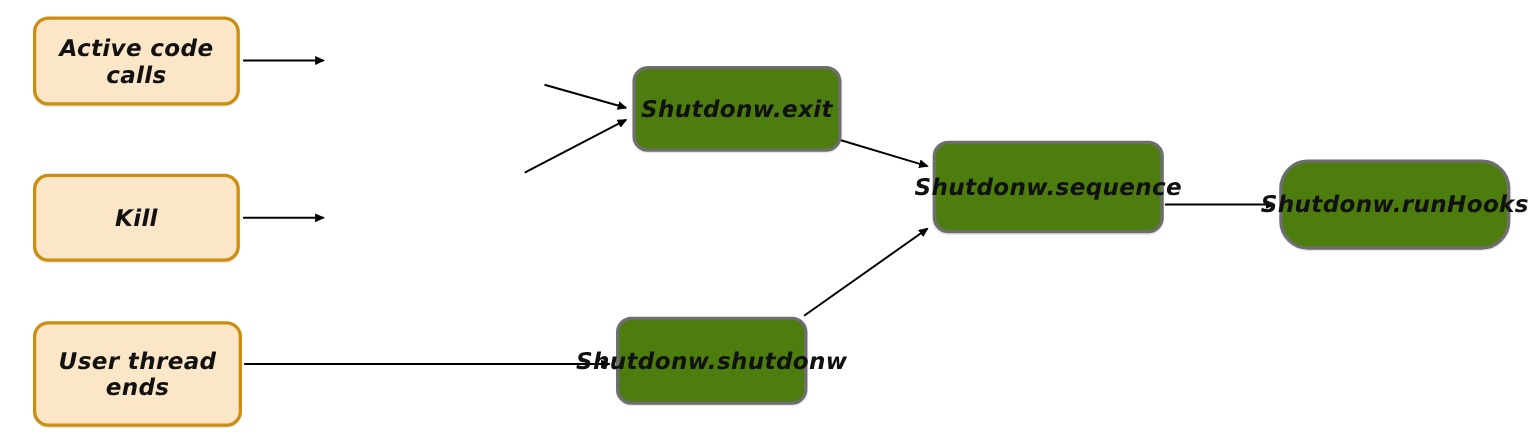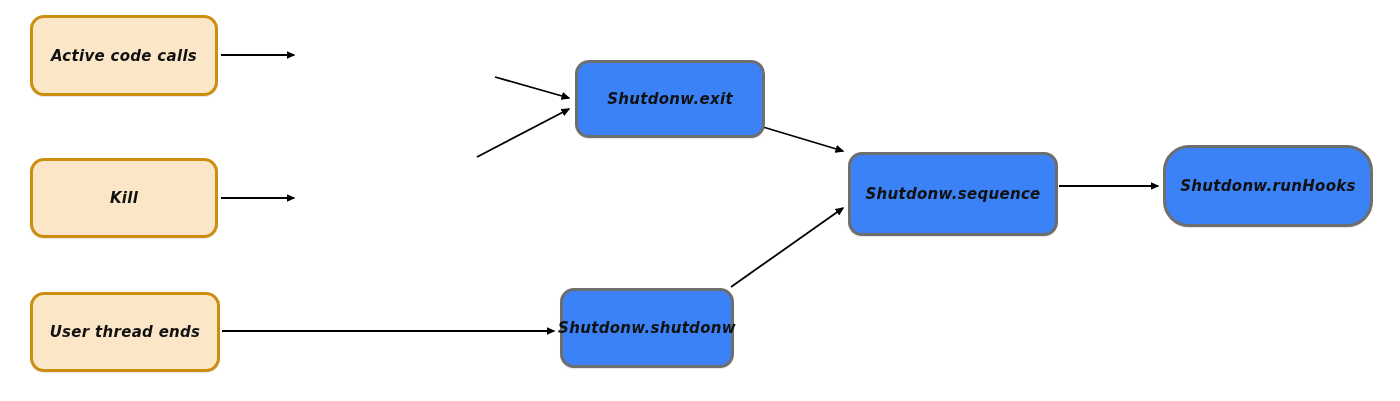--- a/index.html
+++ b/index.html
@@ -26,37 +26,37 @@
   }
   .node {
     position: absolute;
     z-index: 2;
     box-sizing: border-box;
     border-radius: 14px;
     display: flex;
     align-items: center;
     justify-content: center;
     text-align: center;
-    font-size: 15px;
+    font-size: 21px;
     font-weight: bold;
     font-style: italic;
     letter-spacing: 0.3px;
     color: #111111;
     box-shadow: 0 1px 1px rgba(0,0,0,0.10);
   }
   .node--trigger {
     background: #FCE6C8;
     border: 3px solid #CC8E0E;
   }
   .node--api {
     background: #E5DAEE;
     border: 3px solid #9879B4;
   }
   .node--internal {
-    background: #3b82f6;
+    background: #4d7c0f;
     border: 3px solid #6E6E6E;
   }
 </style>
 </head>
 <body>
 
 <div class="canvas">
 
   <svg class="edges" viewBox="0 0 1400 401" xmlns="http://www.w3.org/2000/svg">
     <defs>
@@ -81,29 +81,29 @@
 
   <div class="node node--trigger" style="left:30px; top:158px; width:188px; height:80px;">
     <span>Kill</span>
   </div>
 
 
   <div class="node node--internal" style="left:575px; top:60px; width:190px; height:78px;">
     <span>Shutdonw.exit</span>
   </div>
 
-  <div class="node node--trigger" style="left:30px; top:292px; width:190px; height:80px;">
+  <div class="node node--trigger" style="left:30px; top:292px; width:190px; height:96px;">
     <span>User thread ends</span>
   </div>
 
   <div class="node node--internal" style="left:560px; top:288px; width:174px; height:80px;">
     <span>Shutdonw.shutdonw</span>
   </div>
 
-  <div class="node node--internal" style="left:848px; top:152px; width:210px; height:84px;">
+  <div class="node node--internal" style="left:848px; top:128px; width:210px; height:84px;">
     <span>Shutdonw.sequence</span>
   </div>
 
   <div class="node node--internal" style="left:1163px; top:145px; width:210px; height:82px;border-radius:26px;">
     <span>Shutdonw.runHooks</span>
   </div>
 
 </div>
 
 </body></html>

